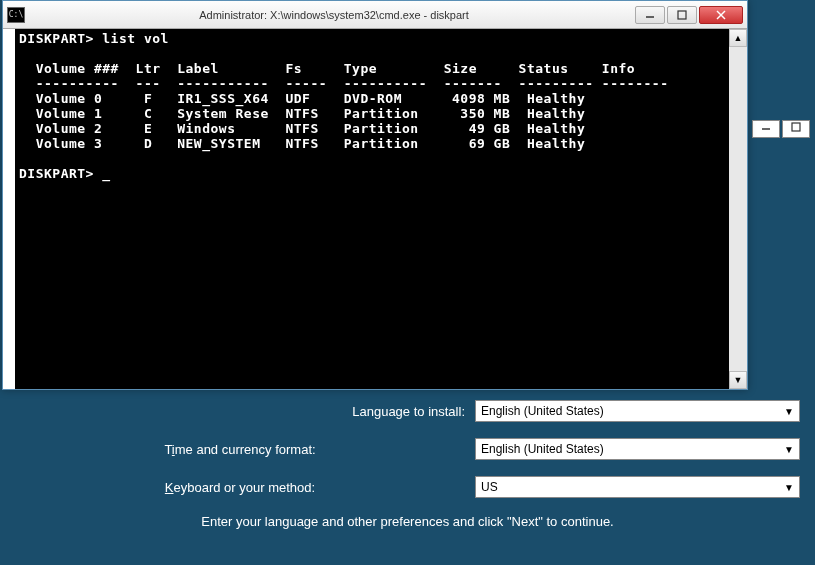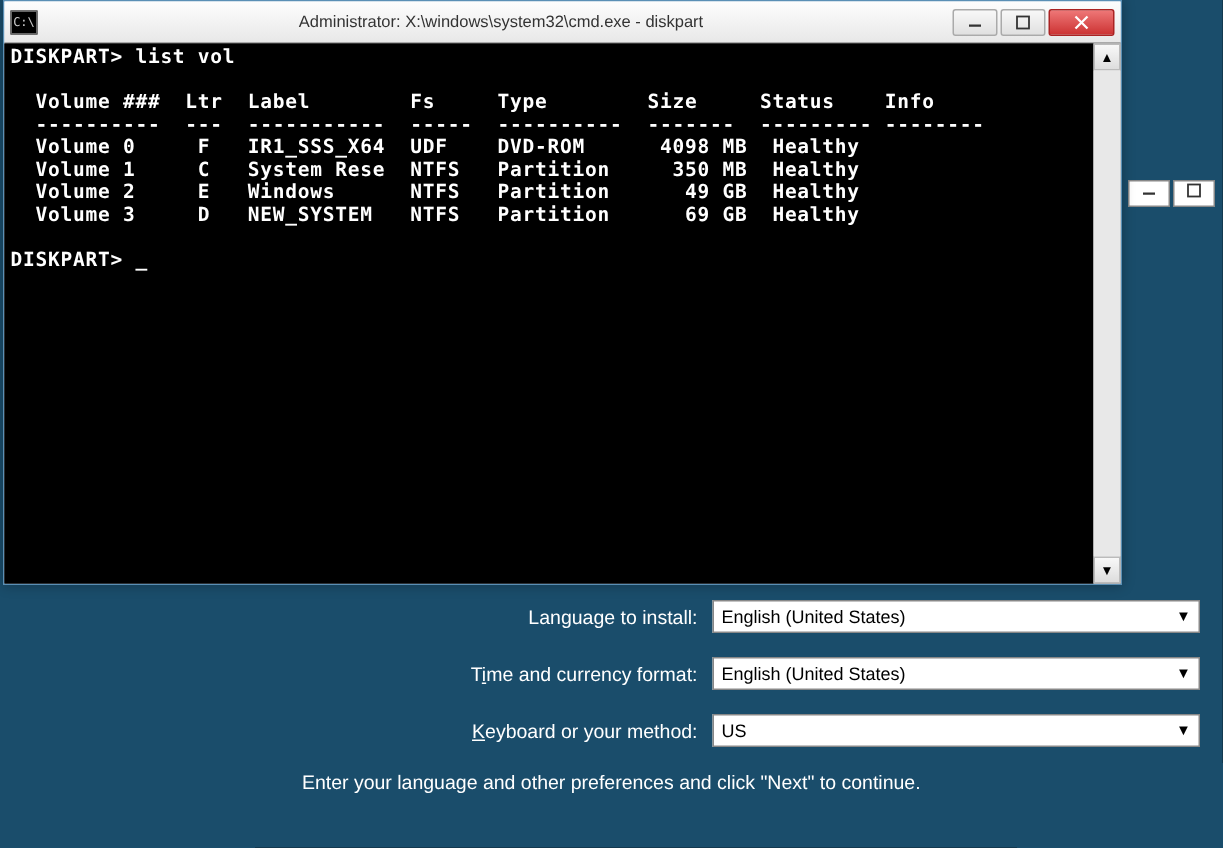--- a/index.html
+++ b/index.html
@@ -44,21 +44,21 @@
       right: 0;
       padding: 0 15px;
     }
     .form-row {
       display: flex;
       align-items: center;
       margin-bottom: 16px;
     }
     .form-label {
       width: 460px;
-      text-align: right;
+      text-align: center;
       padding-right: 10px;
       color: #fff;
       font-size: 13px;
     }
     .form-label .underline { text-decoration: underline; }
     .form-select {
       flex: 1;
       max-width: 330px;
       background: #fff;
       border: 1px solid #888;
@@ -167,20 +167,21 @@
     .cmd-btn-min svg, .cmd-btn-max svg { width: 10px; height: 10px; }
     .cmd-btn-close {
       background: linear-gradient(#e77, #c33);
       color: #fff;
       border-color: #a22;
       width: 44px;
     }
     .cmd-body-wrap {
       display: flex;
       background: #000;
+      margin-left: 12px;
     }
     .cmd-body {
       flex: 1;
       background: #000;
       color: #fff;
       font-family: "Terminal", "Lucida Console", monospace;
       font-size: 13px;
       line-height: 15px;
       padding: 2px 4px;
       height: 360px;

